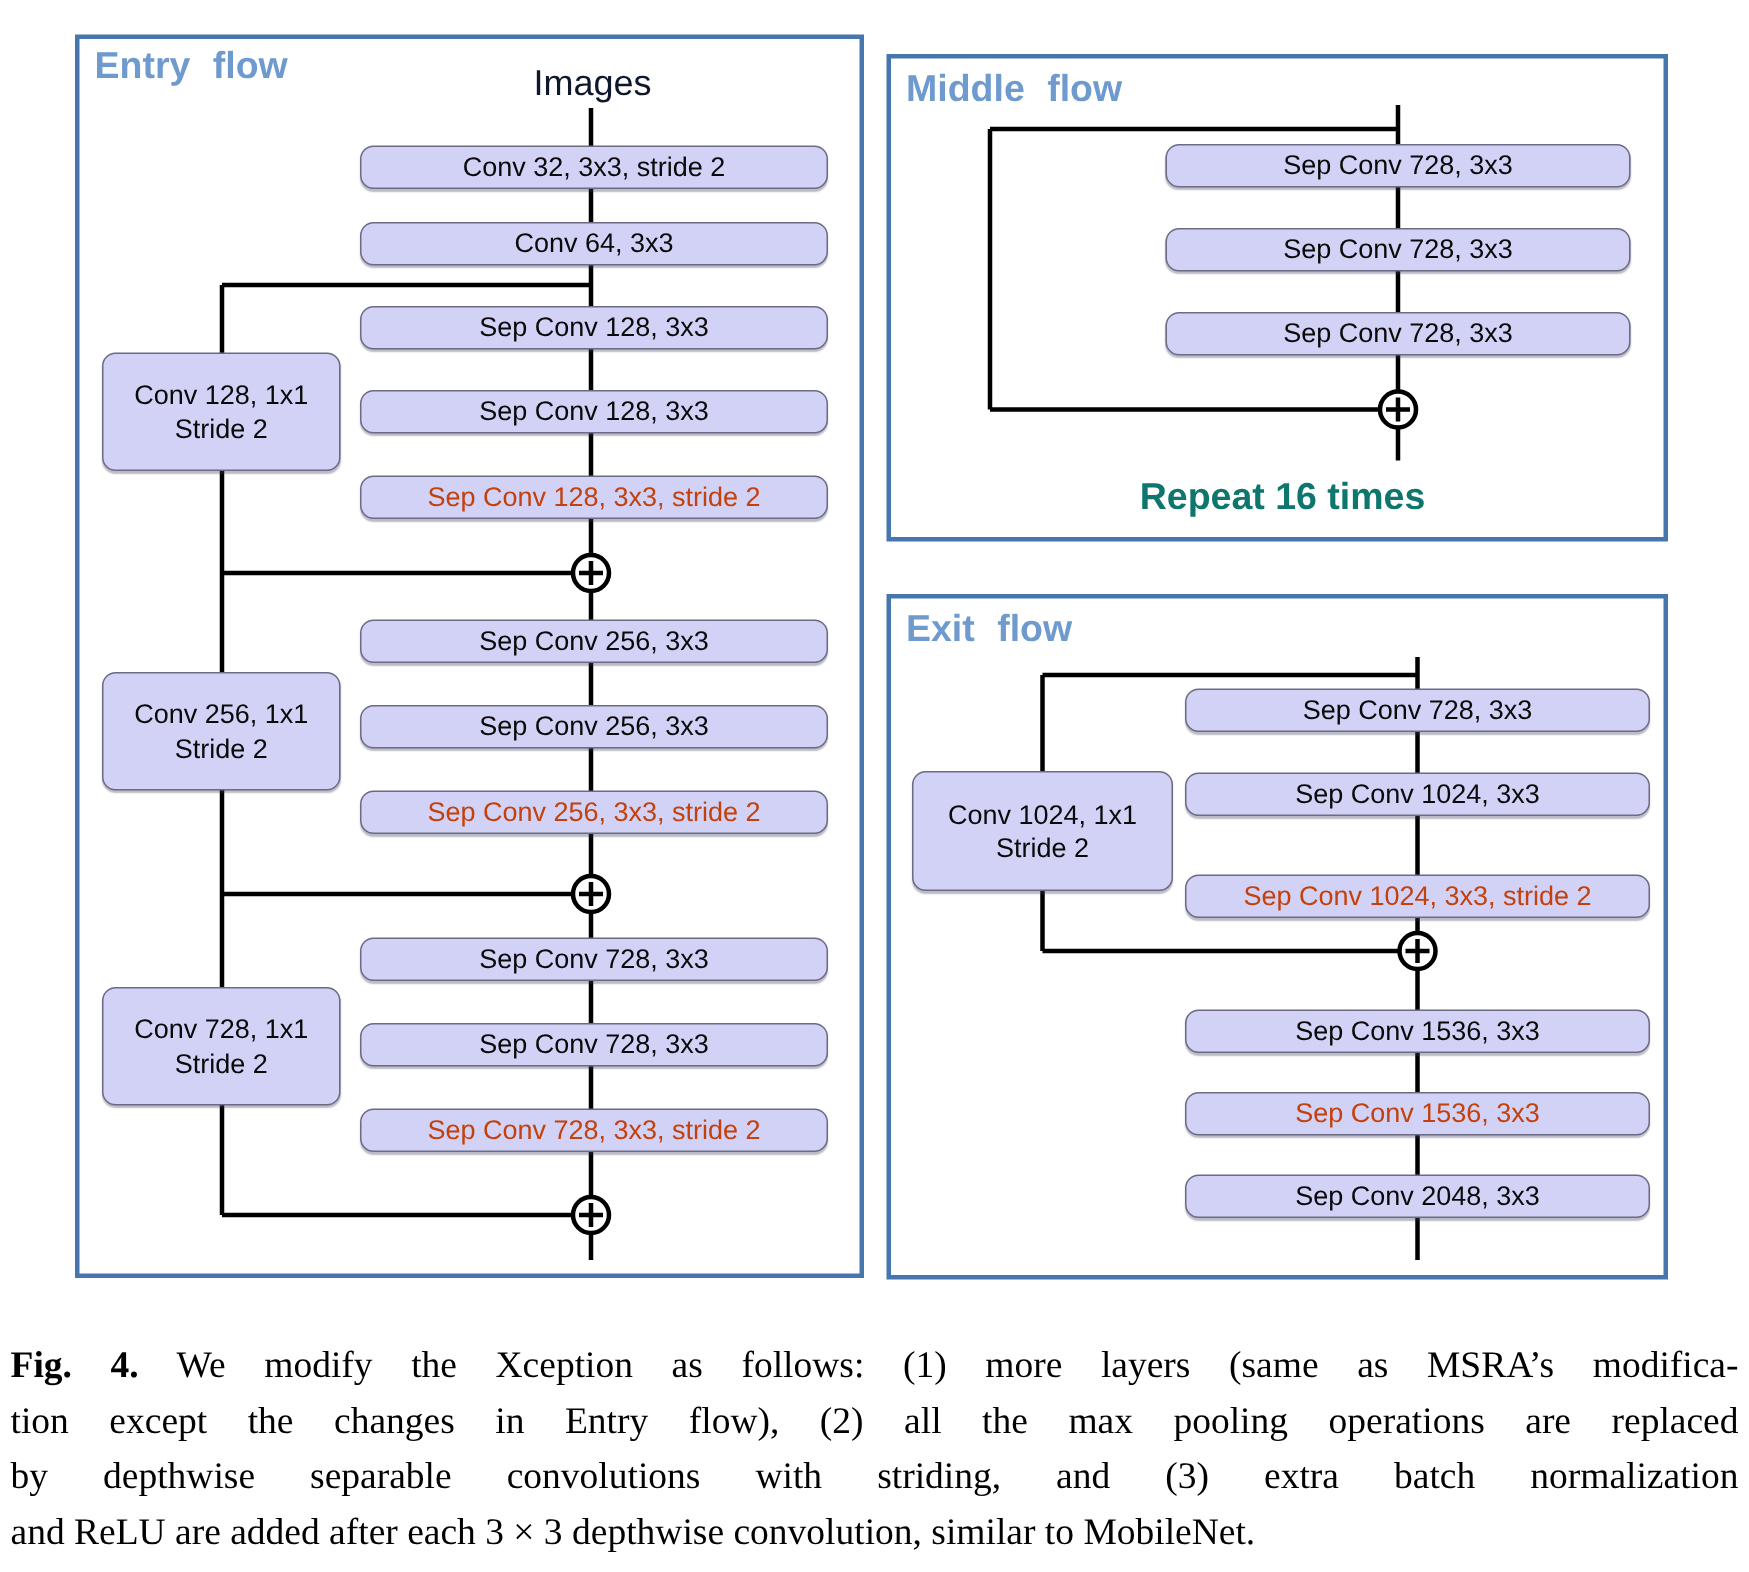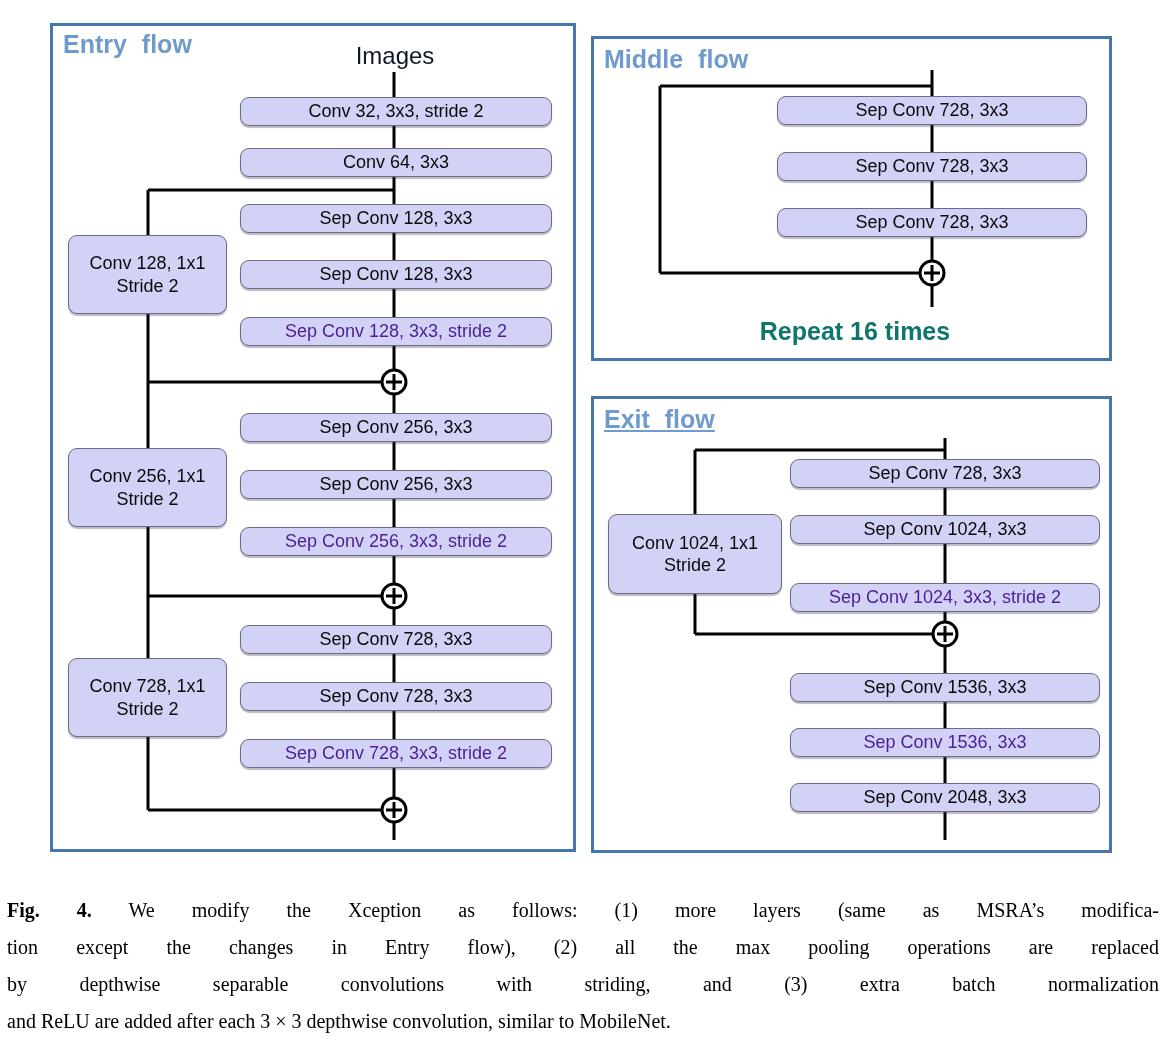--- a/index.html
+++ b/index.html
@@ -15,27 +15,27 @@
         box-sizing:border-box;text-align:center;font-size:18px;color:#0a0a0a;
         box-shadow:0 1.5px 1px rgba(60,60,90,0.35);}
   .hnode{height:29px;line-height:26px;}
   .entry-node{left:240px;width:312px;}
   .mid-node{left:777px;width:310px;}
   .exit-node{left:790px;width:310px;}
   .side-node{left:68px;width:159px;height:79px;display:flex;align-items:center;justify-content:center;
              white-space:pre-line;line-height:1.25;}
   .exit-side{left:608px;width:174px;height:80px;display:flex;align-items:center;justify-content:center;
              white-space:pre-line;line-height:1.25;margin-top:19px;}
-  .accent-text{color:#4c1d95;}
+  .accent-text{color:#c2410c;}
   #images-label{position:absolute;left:320px;top:42px;width:150px;text-align:center;
                 font-size:24px;color:#0f172a;z-index:2;}
   #repeat-note{position:absolute;left:700px;top:317px;width:310px;text-align:center;
                font-size:25px;font-weight:bold;color:#0f766e;z-index:2;}
   #caption{position:absolute;left:7px;top:892px;width:1152px;z-index:2;
-           font-family:"Liberation Serif",serif;font-size:20px;line-height:37px;color:#000;}
+           font-family:"Liberation Serif",serif;font-size:25px;line-height:37px;color:#000;}
   .cap-line{text-align:justify;text-align-last:justify;}
   .cap-line.last{text-align:left;text-align-last:left;}
   .cap-bold{font-weight:bold;}
 </style>
 </head>
 <body>
 
 <div id="figure">
 
   <div class="panel" id="entry-panel"></div>
@@ -79,21 +79,21 @@
         <path d="M924 273 H940 M932 265 V281" fill="none"></path>
     </g>
     <g stroke="#000000" stroke-width="3" fill="#ffffff">
       <circle cx="945" cy="634" r="12"></circle>
         <path d="M937 634 H953 M945 626 V642" fill="none"></path>
     </g>
   </svg>
 
   <div class="flow-title" style="left:63px;top:30px;">Entry flow</div>
   <div class="flow-title" style="left:604px;top:45px;">Middle flow</div>
-  <div class="flow-title" style="left:604px;top:405px;text-decoration:underline;">Exit flow</div>
+  <div class="flow-title" style="left:604px;top:405px;">Exit flow</div>
 
   <div id="images-label">Images</div>
 
   <div class="node hnode entry-node" style="top:97px;">Conv 32, 3x3, stride 2</div>
   <div class="node hnode entry-node" style="top:148px;">Conv 64, 3x3</div>
   <div class="node hnode entry-node" style="top:204px;">Sep Conv 128, 3x3</div>
   <div class="node hnode entry-node" style="top:260px;">Sep Conv 128, 3x3</div>
   <div class="node hnode entry-node accent-text" style="top:317px;">Sep Conv 128, 3x3, stride 2</div>
   <div class="node hnode entry-node" style="top:413px;">Sep Conv 256, 3x3</div>
   <div class="node hnode entry-node" style="top:470px;">Sep Conv 256, 3x3</div>

